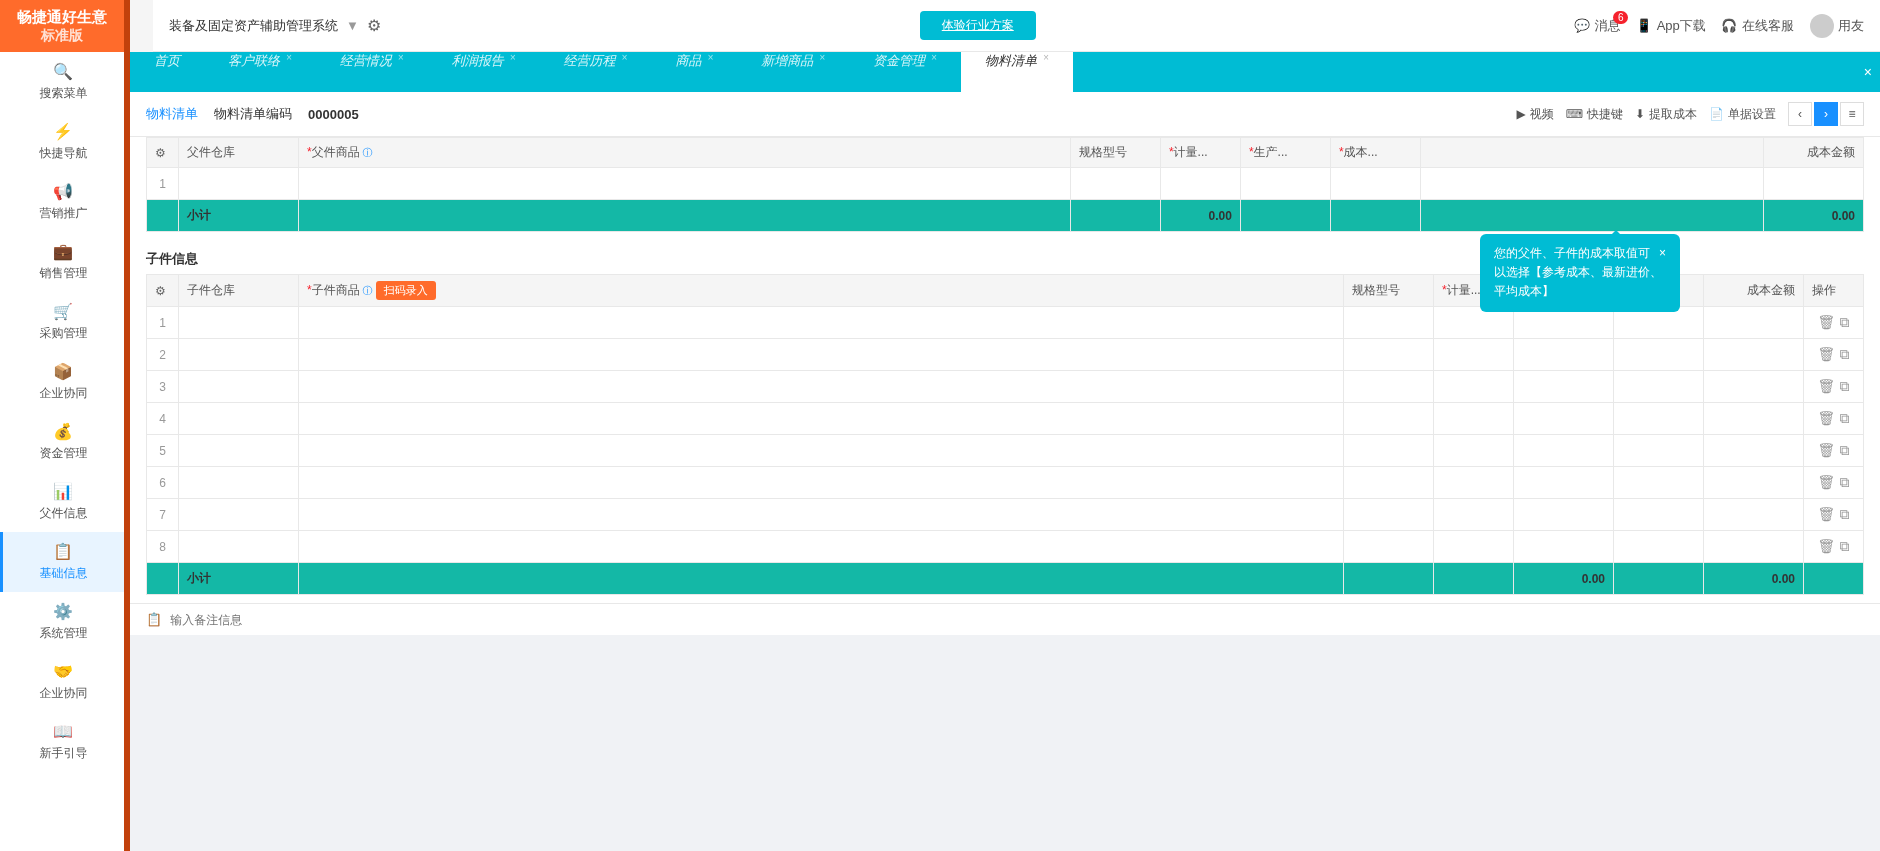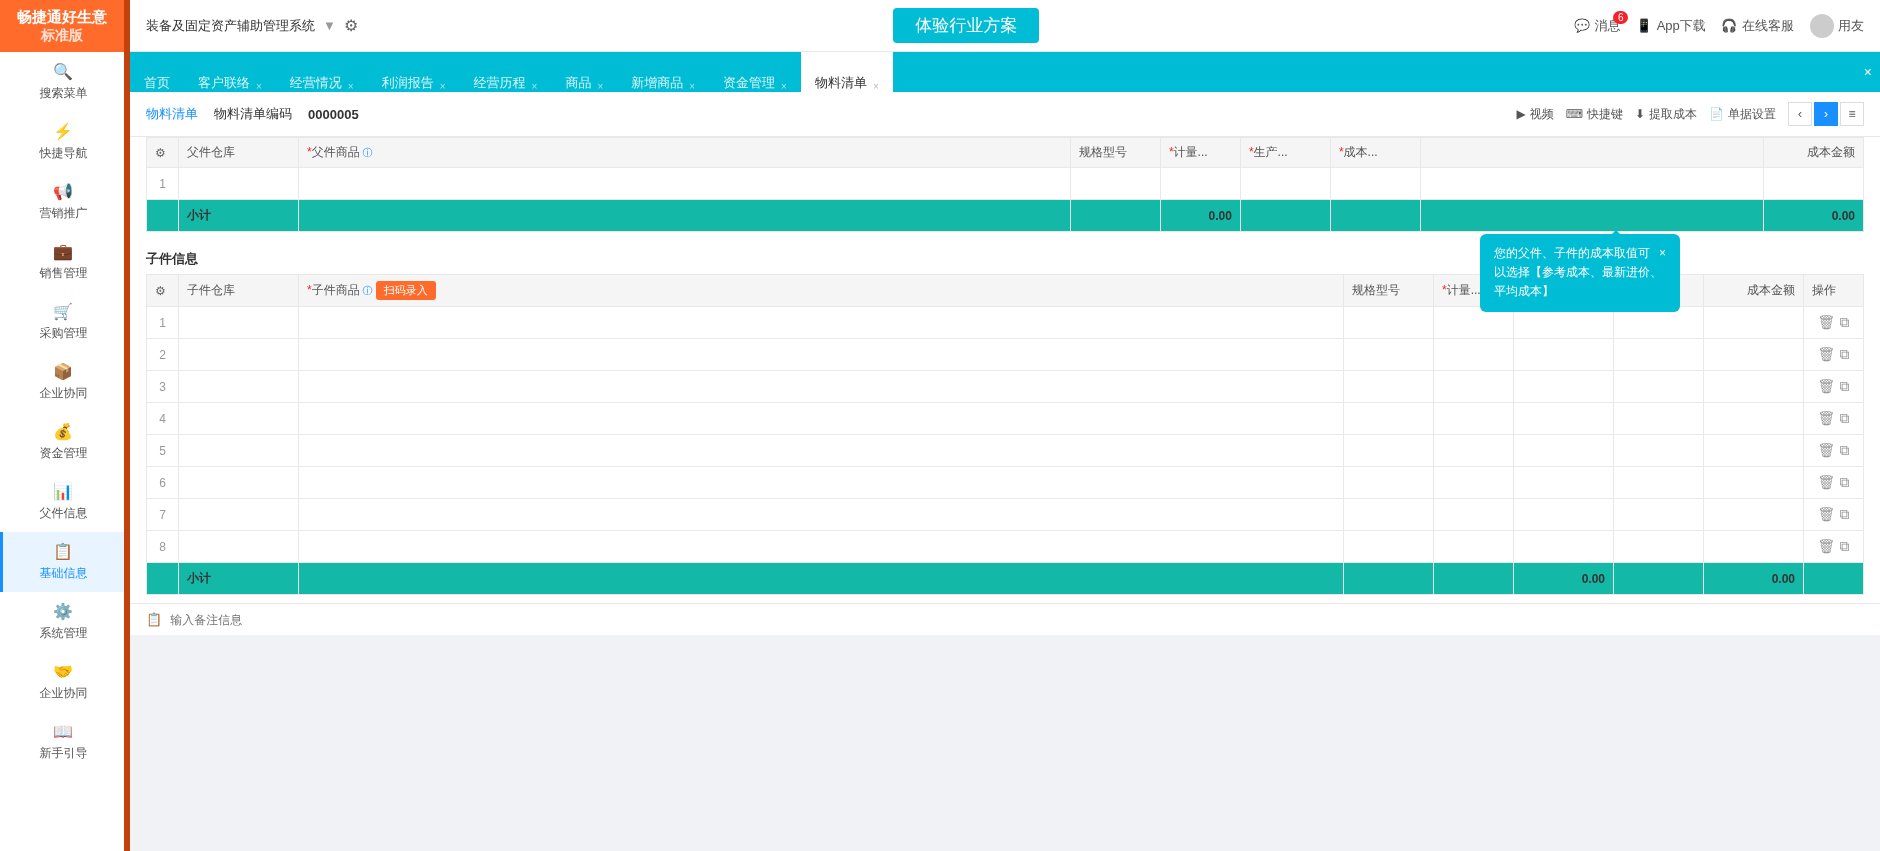--- a/index.html
+++ b/index.html
@@ -11,31 +11,31 @@
     .sidebar-logo .logo-main { font-size: 15px; font-weight: bold; }
     .sidebar-logo .logo-sub { font-size: 14px; color: rgba(255,255,255,0.8); }
     .sidebar-item { display: flex; flex-direction: column; align-items: center; padding: 10px 8px; cursor: pointer; color: #555; font-size: 12px; gap: 4px; border-left: 3px solid transparent; }
     .sidebar-item.active { background: #fff5f0; color: #ff6b2b; border-left-color: #ff6b2b; }
     .sidebar-item .icon { font-size: 16px; }
 
     
     .main { flex: 1; display: flex; flex-direction: column; overflow: hidden; }
 
     
-    .topbar { background: #fff; height: 52px; display: flex; align-items: center; padding: 0 16px; border-bottom: 1px solid #e8e8e8; justify-content: space-between; flex-shrink: 0; }
+    .topbar { background: #fff; height: 52px; display: flex; align-items: center; padding: 0 16px; border-bottom: 1px solid #e8e8e8; justify-content: space-between; flex-shrink: 0; margin-left: 23px; }
     .topbar-left { display: flex; align-items: center; gap: 8px; color: #333; font-size: 13px; }
-    .trial-btn { background: #00bcd4; color: #fff; border: none; padding: 6px 22px; border-radius: 4px; cursor: pointer; font-size: 17px; }
+    .trial-btn { background: #00bcd4; color: #fff; border: none; padding: 6px 22px; border-radius: 4px; cursor: pointer; font-size: 12px; text-decoration: underline; }
     .topbar-right { display: flex; align-items: center; gap: 16px; color: #555; font-size: 13px; }
     .topbar-right .icon-item { display: flex; align-items: center; gap: 4px; cursor: pointer; position: relative; }
     .topbar-right .badge { background: #f5222d; color: #fff; border-radius: 10px; font-size: 10px; padding: 1px 5px; position: absolute; top: -6px; right: -8px; }
     .user-avatar { width: 24px; height: 24px; background: #ccc; border-radius: 50%; }
 
     
     .nav-tabs { background: #00bcd4; display: flex; align-items: center; flex-shrink: 0; overflow: hidden; height: 40px; }
-    .nav-tab { color: rgba(255,255,255,0.85); padding: 0 14px; height: 40px; display: flex; align-items: flex-end; cursor: pointer; white-space: nowrap; font-size: 13px; gap: 6px; }
+    .nav-tab { color: rgba(255,255,255,0.85); padding: 0 24px; height: 40px; display: flex; align-items: flex-start; cursor: pointer; white-space: nowrap; font-size: 13px; gap: 6px; font-style: italic; }
     .nav-tab.active { background: #fff; color: #333; }
     .nav-tab .close-x { font-size: 10px; opacity: 0.7; }
     .nav-tab.home { font-weight: normal; }
     .nav-close-all { color: #fff; padding: 0 8px; cursor: pointer; margin-left: auto; font-size: 14px; }
 
     
     .content { flex: 1; background: #f0f2f5; overflow-y: auto; padding: 0; }
     .content-inner { background: #fff; margin: 0; }
 
     

